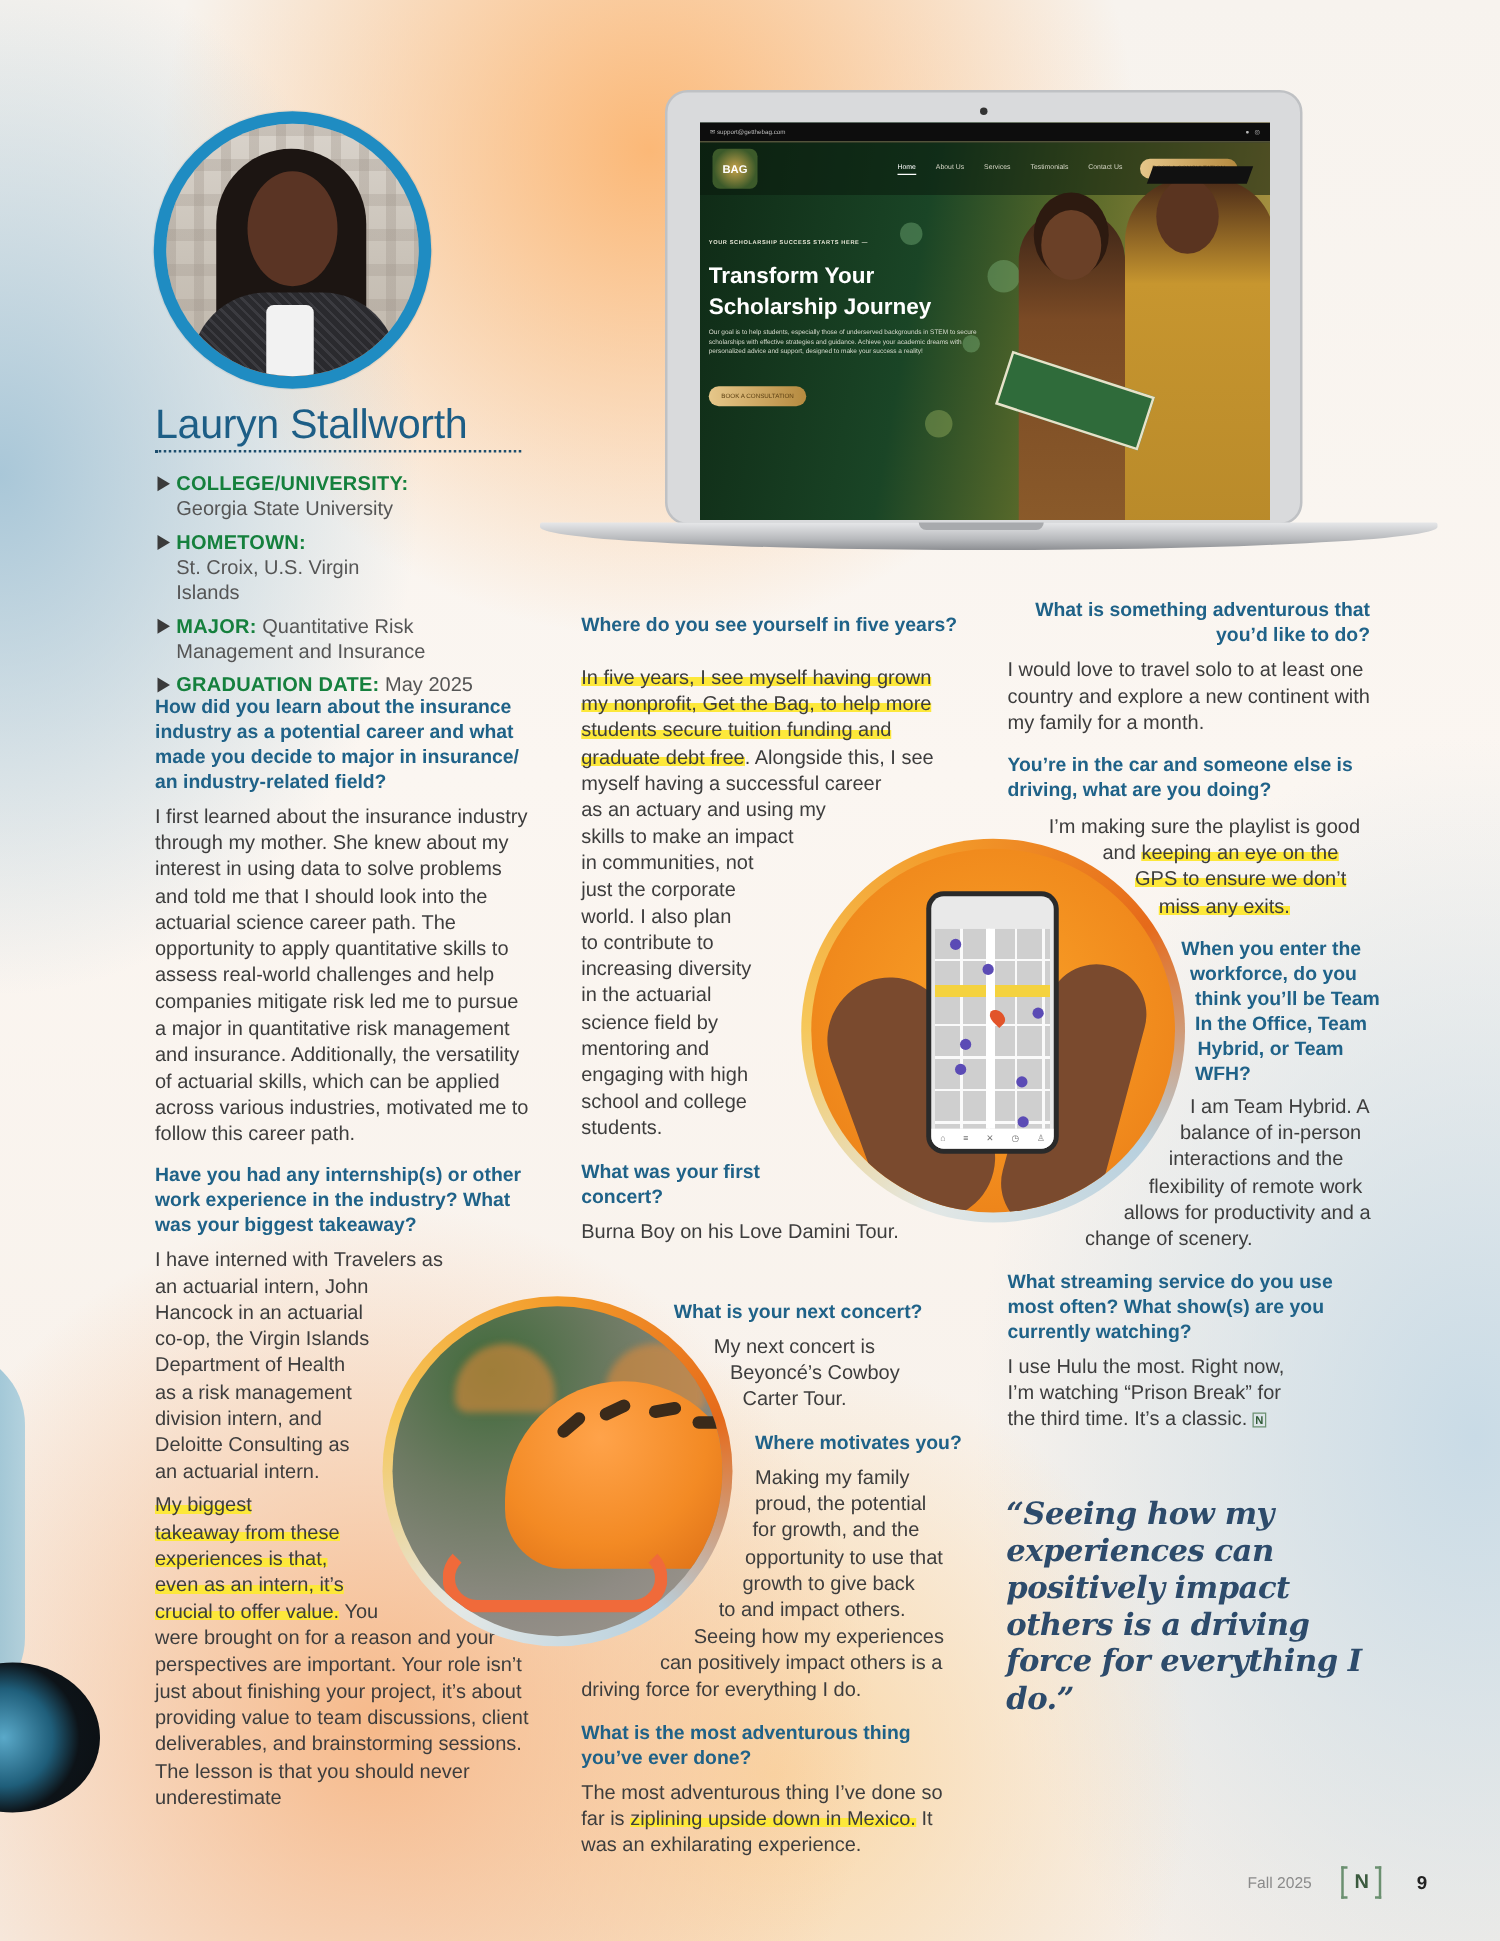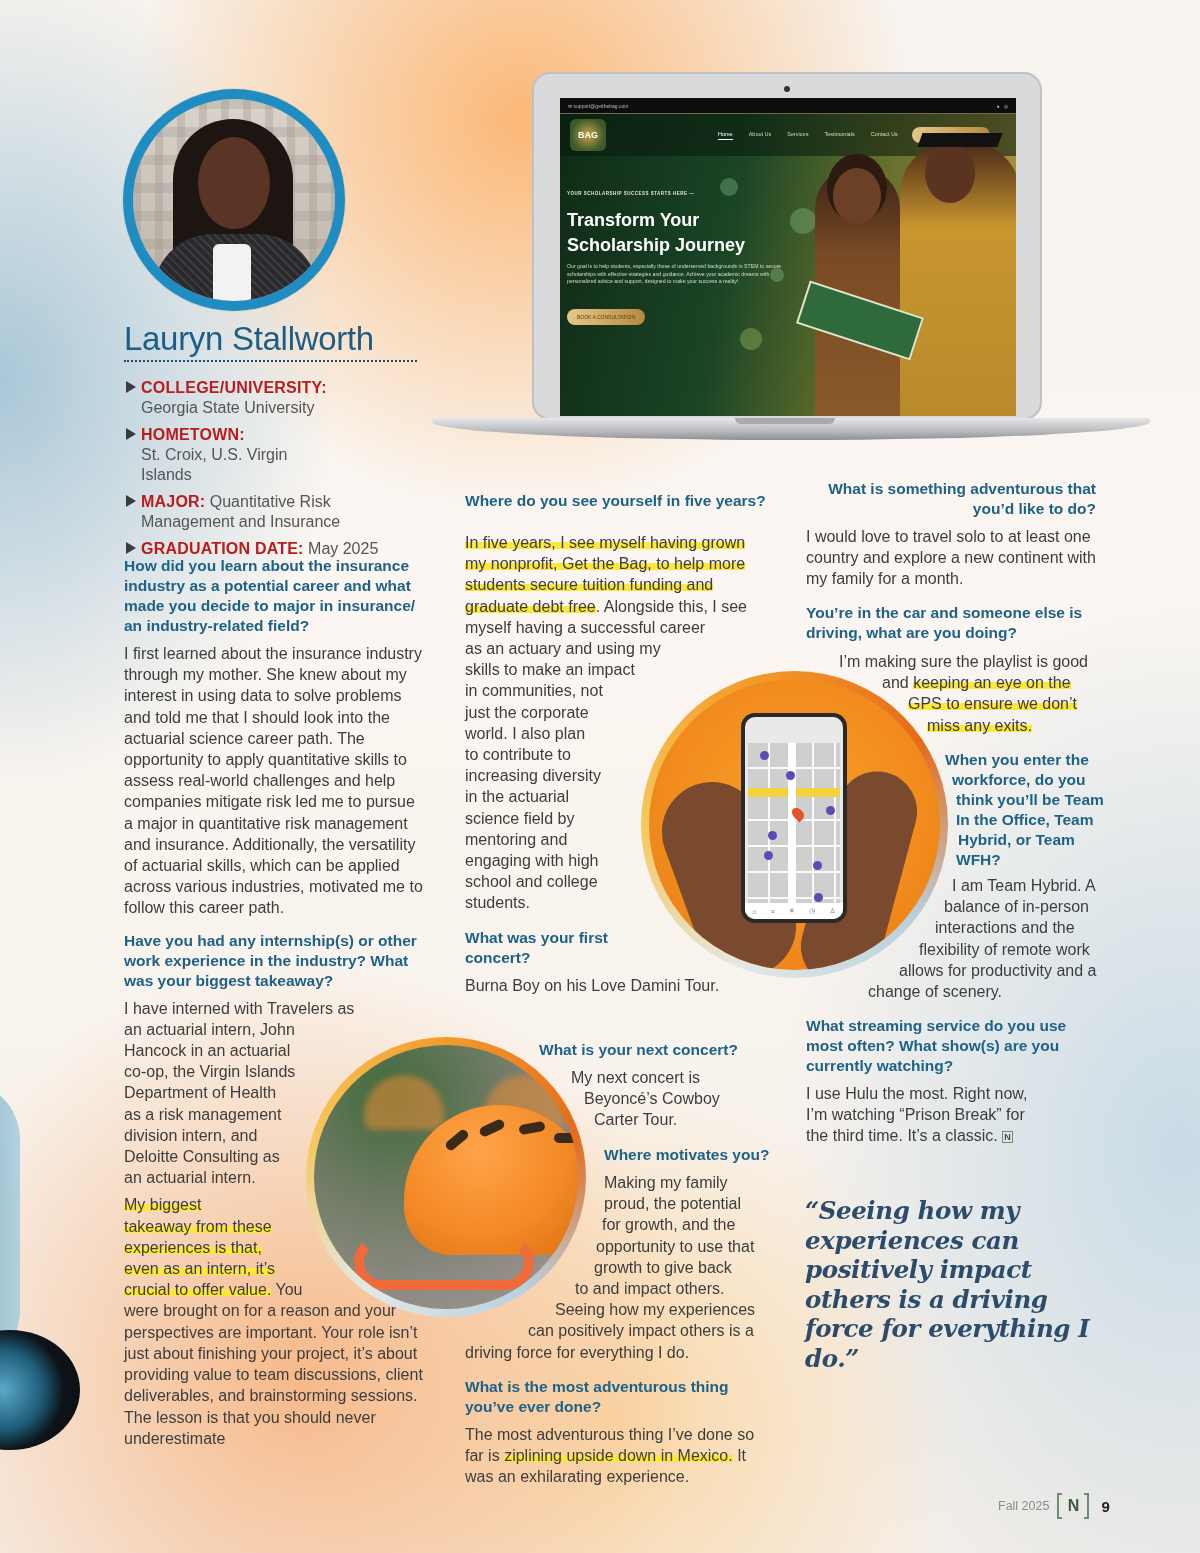--- a/index.html
+++ b/index.html
@@ -36,21 +36,21 @@
   .photo .face { position: absolute; left: 65px; top: 38px; width: 72px; height: 92px; border-radius: 50%; background: #5a3424; }
   .photo .jacket { position: absolute; left: 20px; top: 135px; width: 165px; height: 90px; border-radius: 60px 60px 0 0; background: repeating-linear-gradient(45deg,#2a2a2e 0 4px,#3b3b40 4px 6px); }
   .photo .shirt { position: absolute; left: 80px; top: 145px; width: 38px; height: 60px; background: #f2f2f2; border-radius: 6px; }
 
   
   .name { left: 124px; top: 320px; font-size: 33px; color: #1d5e86; letter-spacing: -0.3px; }
   .name-rule { left: 124px; top: 360px; width: 293px; border-top: 2px dotted #1d4e6e; }
   .facts { left: 124px; top: 378px; width: 300px; font-size: 16px; line-height: 20px; }
   .fact { position: relative; padding-left: 17px; margin-bottom: 7px; color: #555; }
   .fact .tri { position: absolute; left: 2px; top: 3px; width: 0; height: 0; border-left: 10px solid #3b3b3b; border-top: 6px solid transparent; border-bottom: 6px solid transparent; }
-  .fact .lbl { font-weight: bold; color: #b91c1c; letter-spacing: 0.2px; }
+  .fact .lbl { font-weight: bold; color: #15803d; letter-spacing: 0.2px; }
 
   
   .q { font-weight: bold; color: #1f6288; font-size: 15.5px; line-height: 20px; }
   .a { font-size: 16px; line-height: 21.2px; color: #3d3d3d; }
   .hl { background: linear-gradient(180deg, transparent 45%, #fde83a 45%, #fde83a 88%, transparent 88%); }
 
   
   .laptop-lid { left: 532px; top: 72px; width: 510px; height: 348px; background: #d9dadc; border-radius: 18px; border: 2px solid #bfc1c4; }
   .laptop-cam { left: 784px; top: 86px; width: 6px; height: 6px; border-radius: 50%; background: #333; }
   .laptop-base { left: 432px; top: 418px; width: 718px; height: 22px; background: linear-gradient(180deg,#e6e7e9 0%, #b8babd 60%, #8d8f93 100%); border-radius: 2px 2px 60% 60% / 2px 2px 100% 100%; }
@@ -99,21 +99,21 @@
   .vent { position: absolute; width: 26px; height: 10px; background: #3a2a1a; border-radius: 10px; }
   .rope { position: absolute; left: 40px; top: 190px; width: 180px; height: 55px; border-radius: 40px; border: 10px solid #f06a3a; border-top-color: transparent; }
   .bhelm { position: absolute; width: 80px; height: 55px; border-radius: 40px 40px 10px 10px; background: #e08a3a; opacity: 0.6; filter: blur(3px); }
 
   .wheel { left: -60px; top: 1330px; width: 140px; height: 120px; border-radius: 50%; background: radial-gradient(circle at 45% 50%, #5aa9c9 0%, #1f5e7a 40%, #0d1318 62%, #0b0e11 100%); }
   .wheel-arm { left: -40px; top: 1080px; width: 60px; height: 290px; border-radius: 0 60px 60px 0; background: linear-gradient(90deg,#6fa9c2,#a7cddd); opacity: 0.85; }
 
   .quote { left: 805px; top: 1196px; width: 300px; font-family: "DejaVu Serif", serif; font-style: italic; font-weight: bold; font-size: 24.5px; line-height: 29.5px; color: #2d4b6b; letter-spacing: -0.4px; }
 
   .end-mark { display: inline-block; font-size: 9px; border: 1px solid #6b9070; padding: 0 1px; color: #2f5a36; line-height: 10px; font-weight: bold; vertical-align: 1px; }
-  .footer { left: 998px; top: 1493px; display: flex; align-items: center; gap: 8px; }
+  .footer { left: 998px; top: 1493px; display: flex; align-items: center; gap: 24px; }
   .footer .issue { font-size: 12.5px; color: #8b8b8b; }
   .footer .logo { width: 32px; height: 26px; border-left: 2px solid #6b9070; border-right: 2px solid #6b9070; position: relative; display: flex; align-items: center; justify-content: center; font-weight: bold; font-size: 16px; color: #3b5a3e; }
   .footer .logo::before, .footer .logo::after { content: ""; position: absolute; left: -2px; right: -2px; height: 2px; }
   .footer .logo::before { top: 0; border-left: 5px solid #6b9070; border-right: 5px solid #6b9070; }
   .footer .logo::after { bottom: 0; border-left: 5px solid #6b9070; border-right: 5px solid #6b9070; }
   .footer .page { font-weight: bold; font-size: 15px; color: #222; margin-left: 4px; }
 </style>
 </head>
 <body>
 

